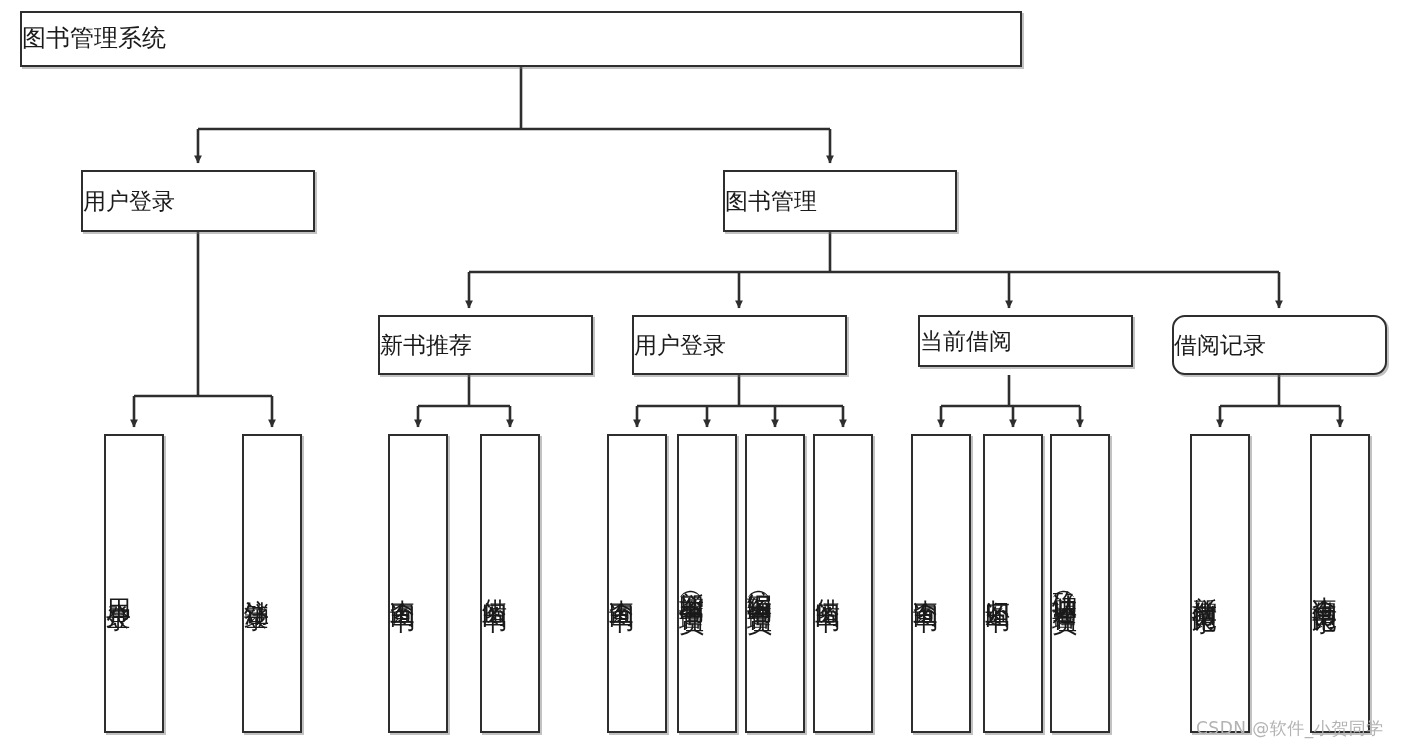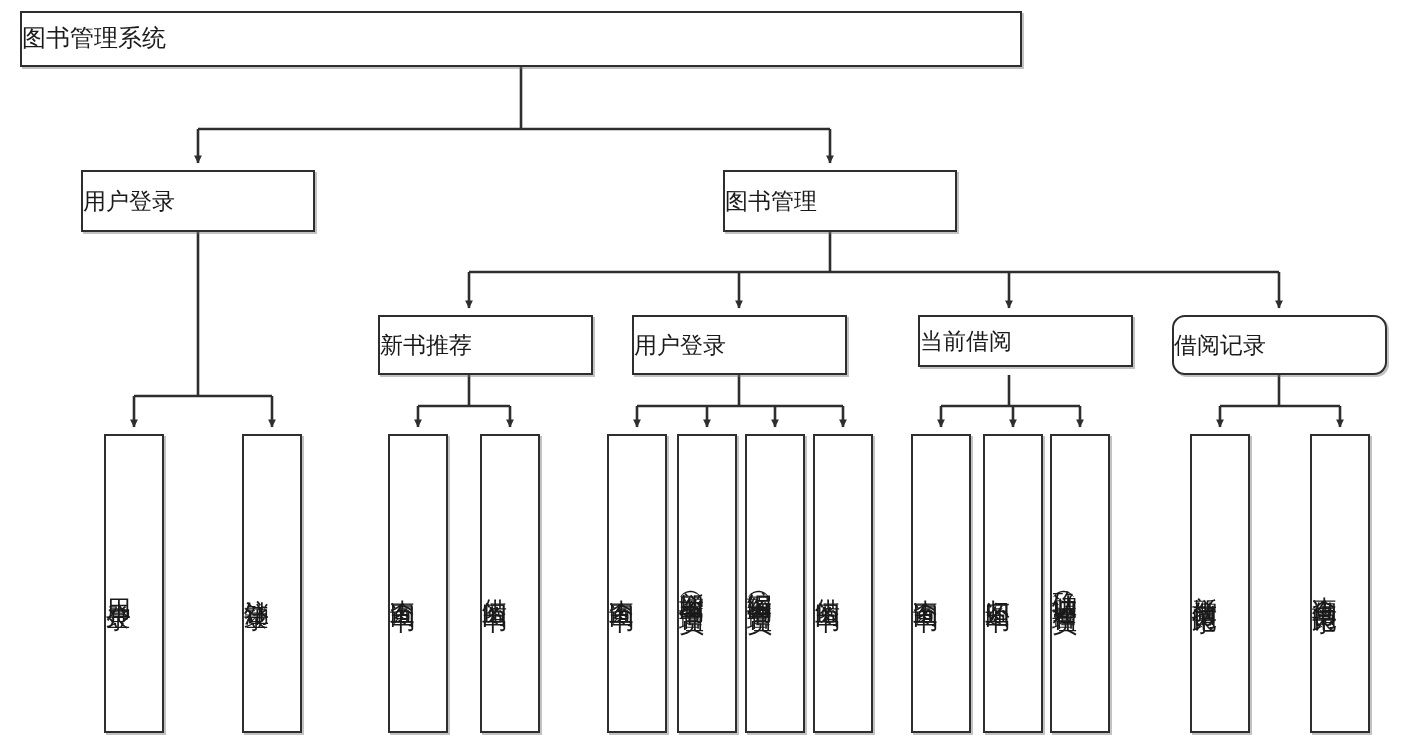--- a/index.html
+++ b/index.html
@@ -175,14 +175,15 @@
   <div class="node vertical" id="node-leaf-10" style="left: 1050px; top: 434px; width: 60px; height: 299px;">
     <span class="label">确认归还（管理员）</span>
   </div>
   <div class="node vertical" id="node-leaf-11" style="left: 1190px; top: 434px; width: 60px; height: 299px;">
     <span class="label">新增借阅记录</span>
   </div>
   <div class="node vertical" id="node-leaf-12" style="left: 1310px; top: 434px; width: 60px; height: 299px;">
     <span class="label">查询借阅记录</span>
   </div>
 
+  <div class="watermark" id="watermark" style="left: 1196px; top: 717px;">CSDN @软件_小贺同学</div>
 
 </div>
 
 </body></html>

